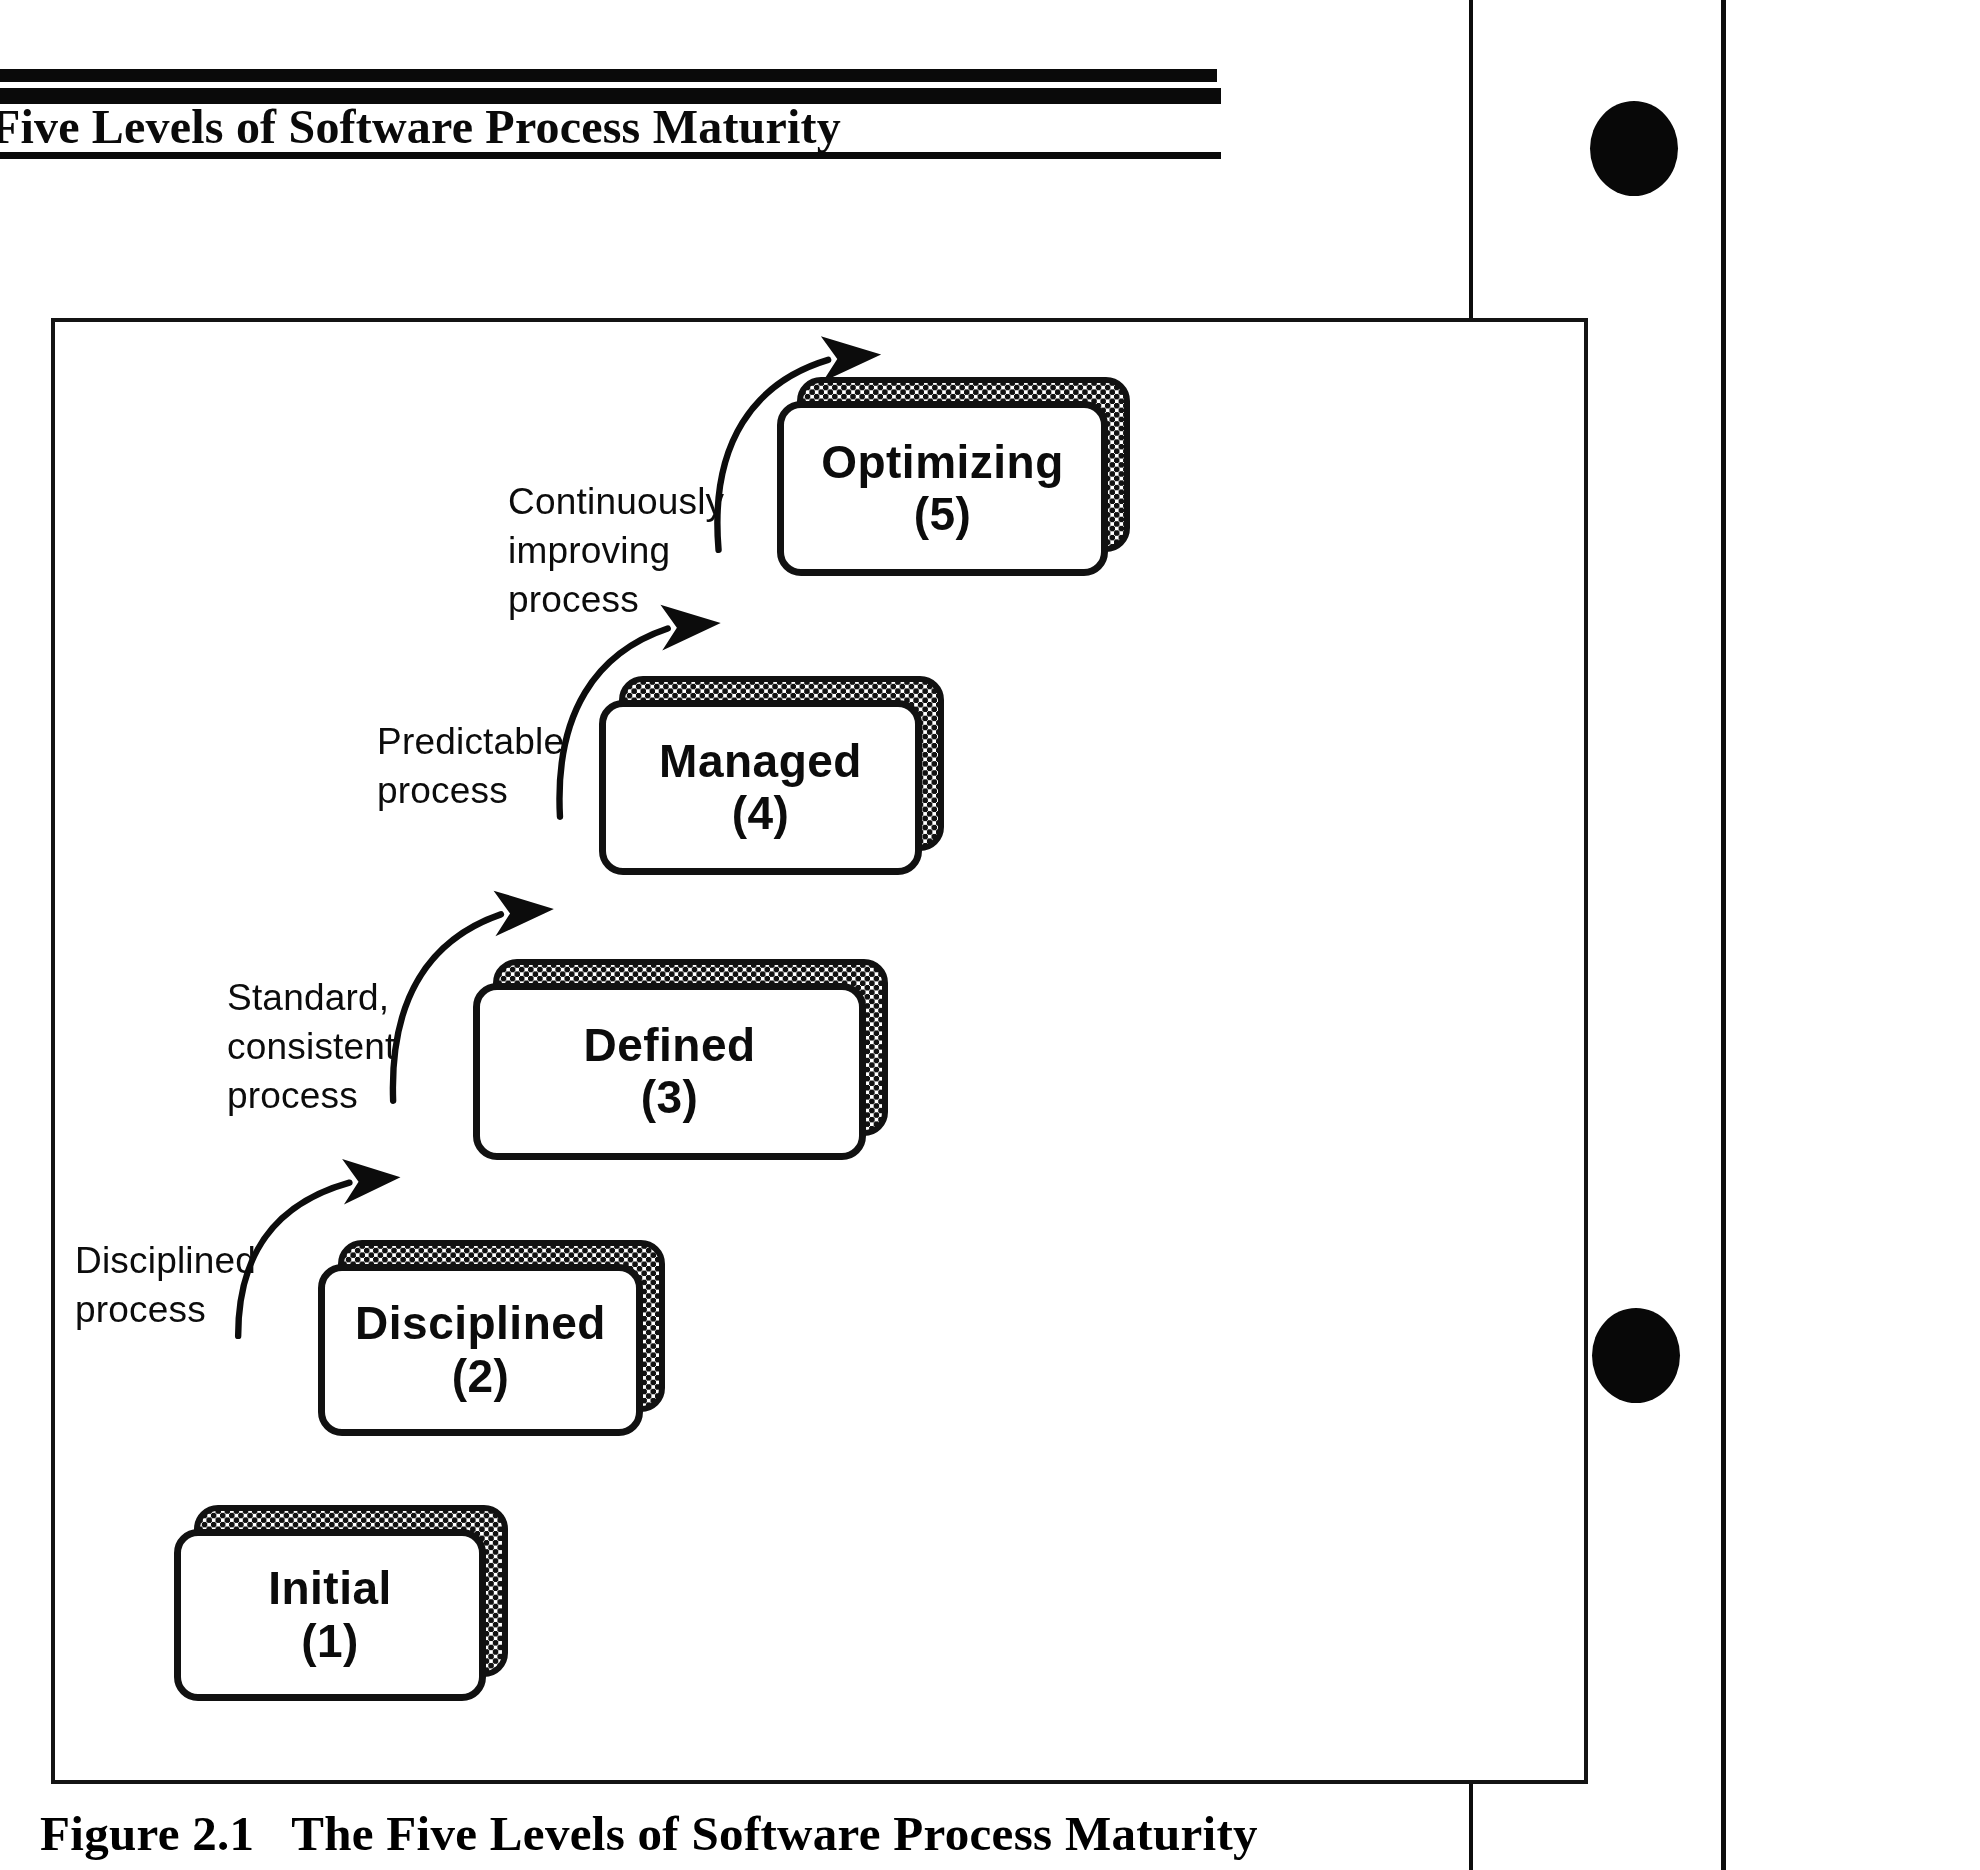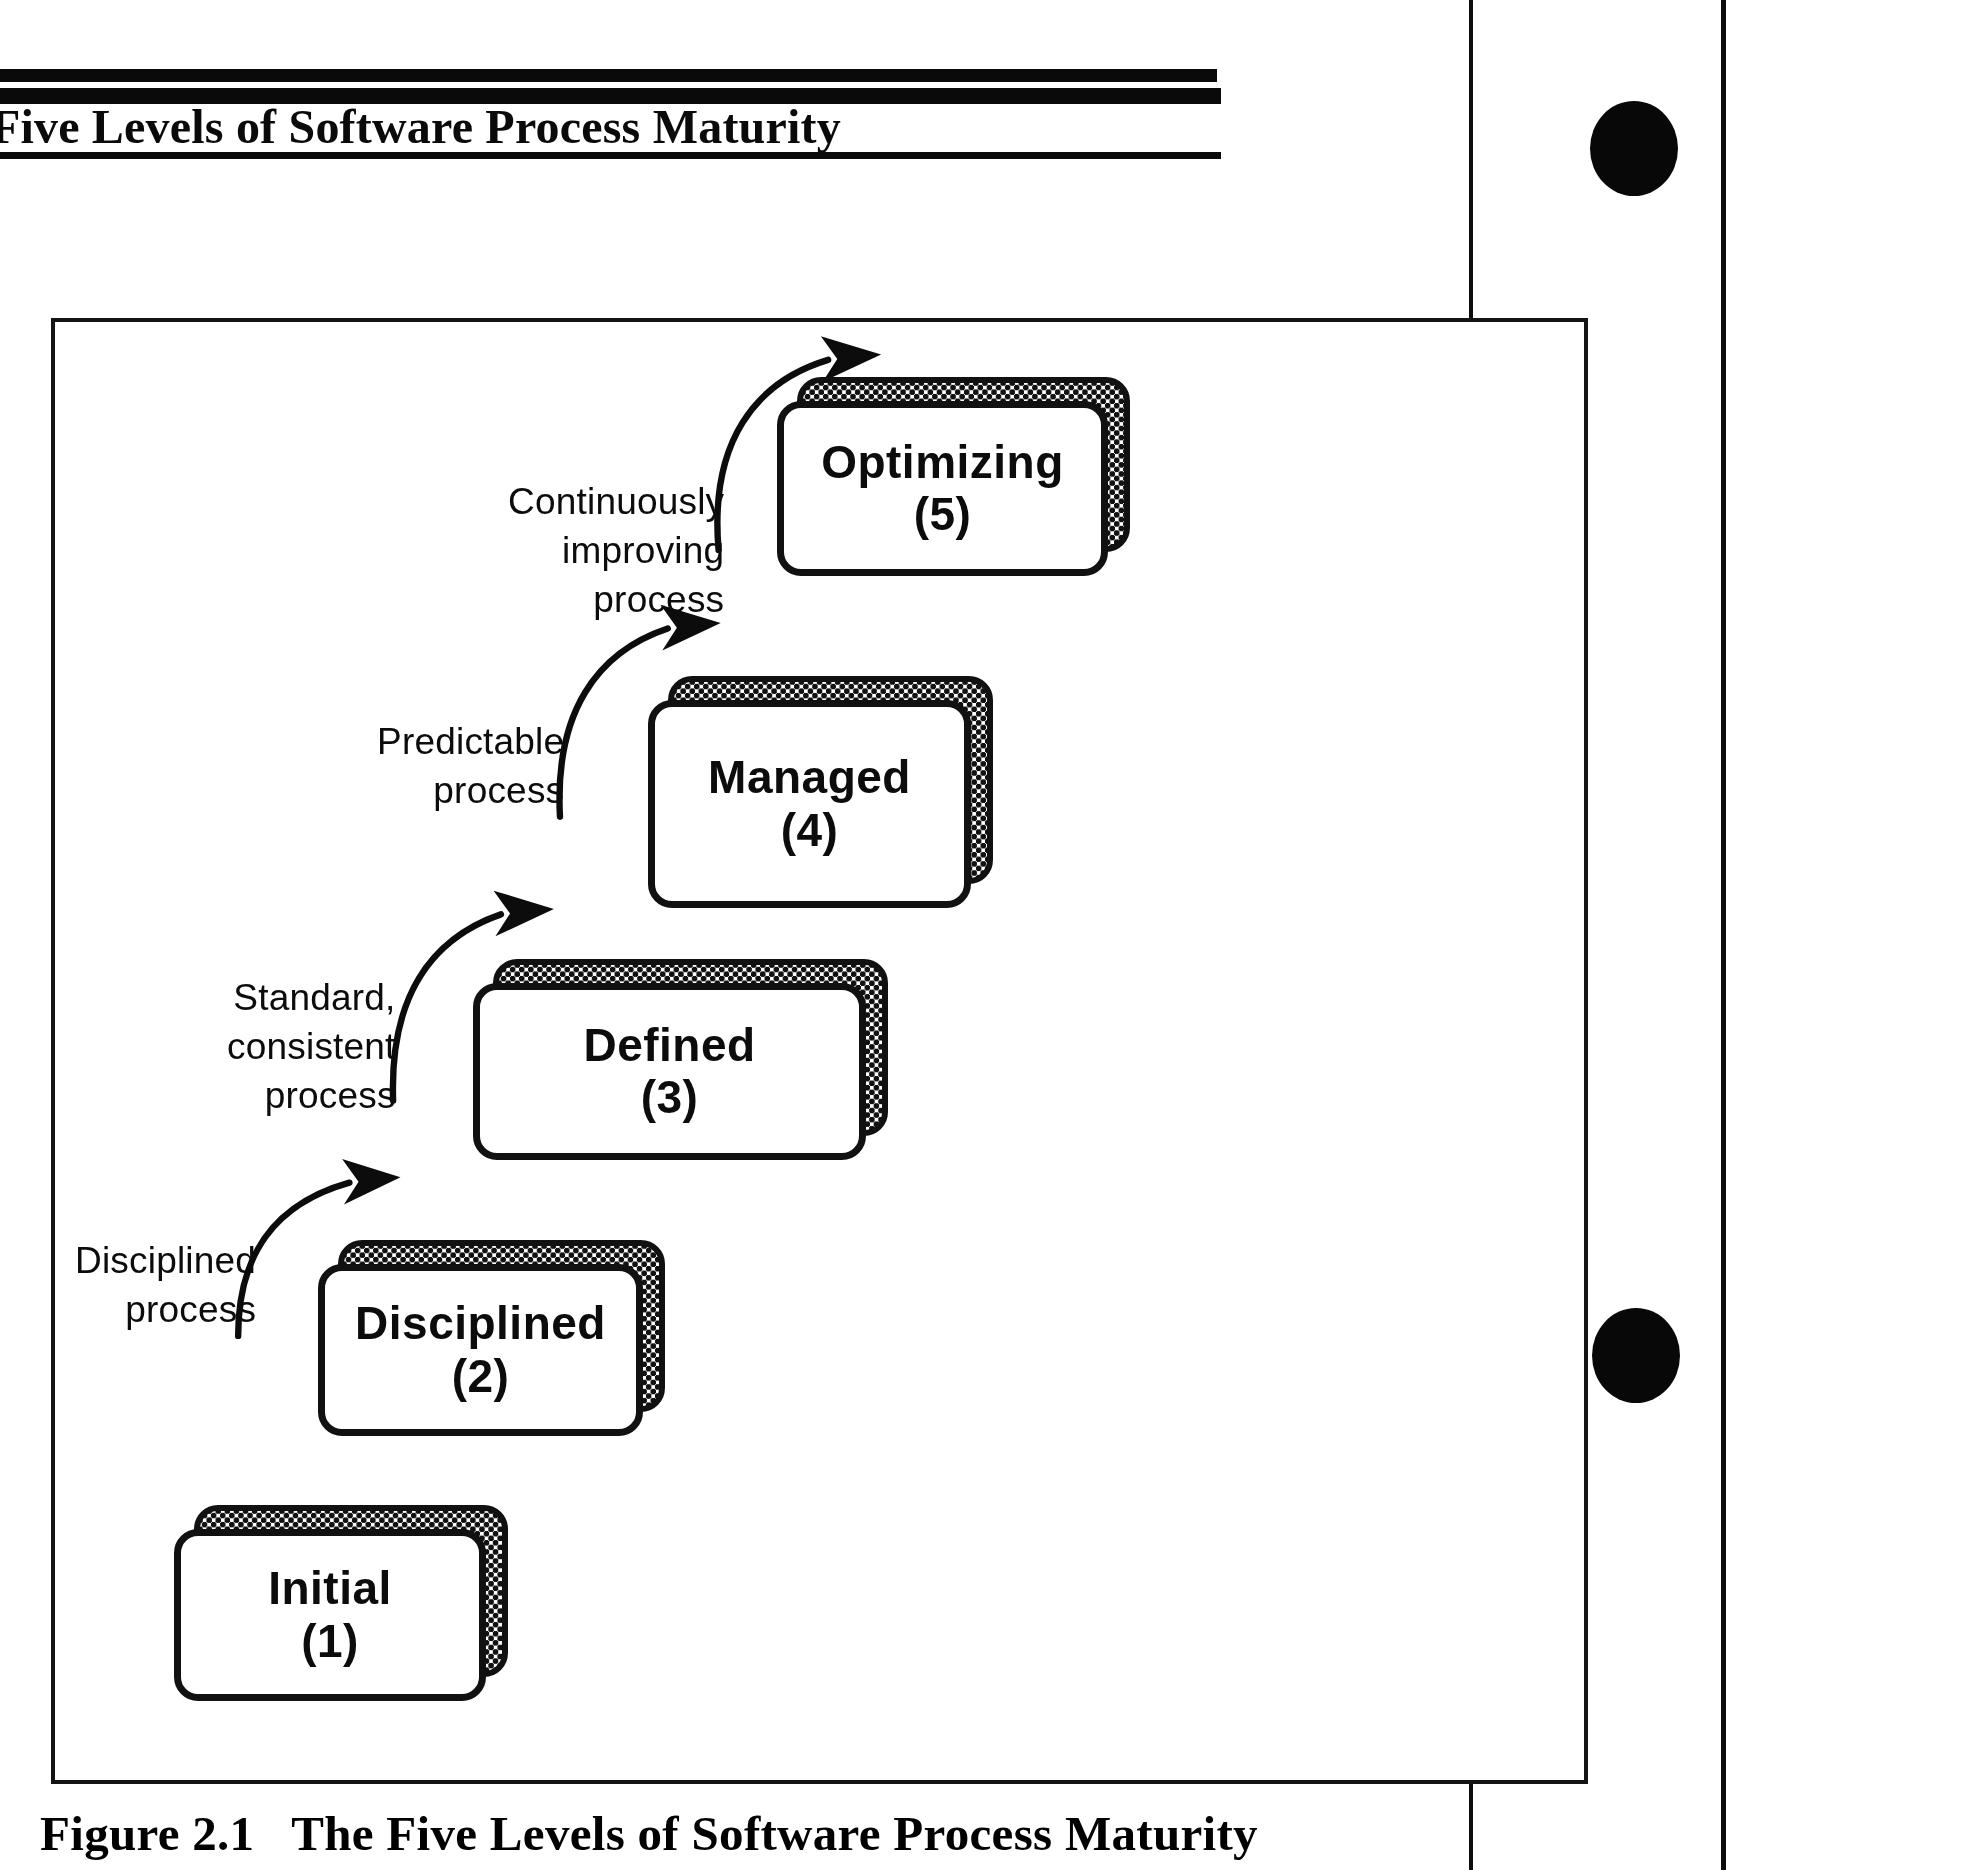--- a/index.html
+++ b/index.html
@@ -109,21 +109,20 @@
   
   .transition-label {
     position: absolute;
     font-family: "Liberation Sans", sans-serif;
     font-size: 37px;
     font-weight: 400;
     color: #0c0c0c;
     line-height: 1.33;
     white-space: pre-line;
     letter-spacing: 0.2px;
-    text-align: right;
   }
 
   
   .arrow-svg {
     position: absolute;
     overflow: visible;
   }
   .arrow-svg path {
     fill: none;
     stroke: #0c0c0c;
@@ -213,21 +212,21 @@
     </div>
 
     <div class="level-box" style="left:418px; top:637px; width:415px; height:201px;">
       <div class="card-back"></div>
       <div class="card-front">
         <div class="level-name">Defined</div>
         <div class="level-number">(3)</div>
       </div>
     </div>
 
-    <div class="level-box" style="left:593px; top:354px; width:345px; height:232px;">
+    <div class="level-box" style="left:544px; top:354px; width:345px; height:199px;">
       <div class="card-back"></div>
       <div class="card-front">
         <div class="level-name">Managed</div>
         <div class="level-number">(4)</div>
       </div>
     </div>
 
     <div class="level-box" style="left:722px; top:55px; width:353px; height:199px;">
       <div class="card-back"></div>
       <div class="card-front">

